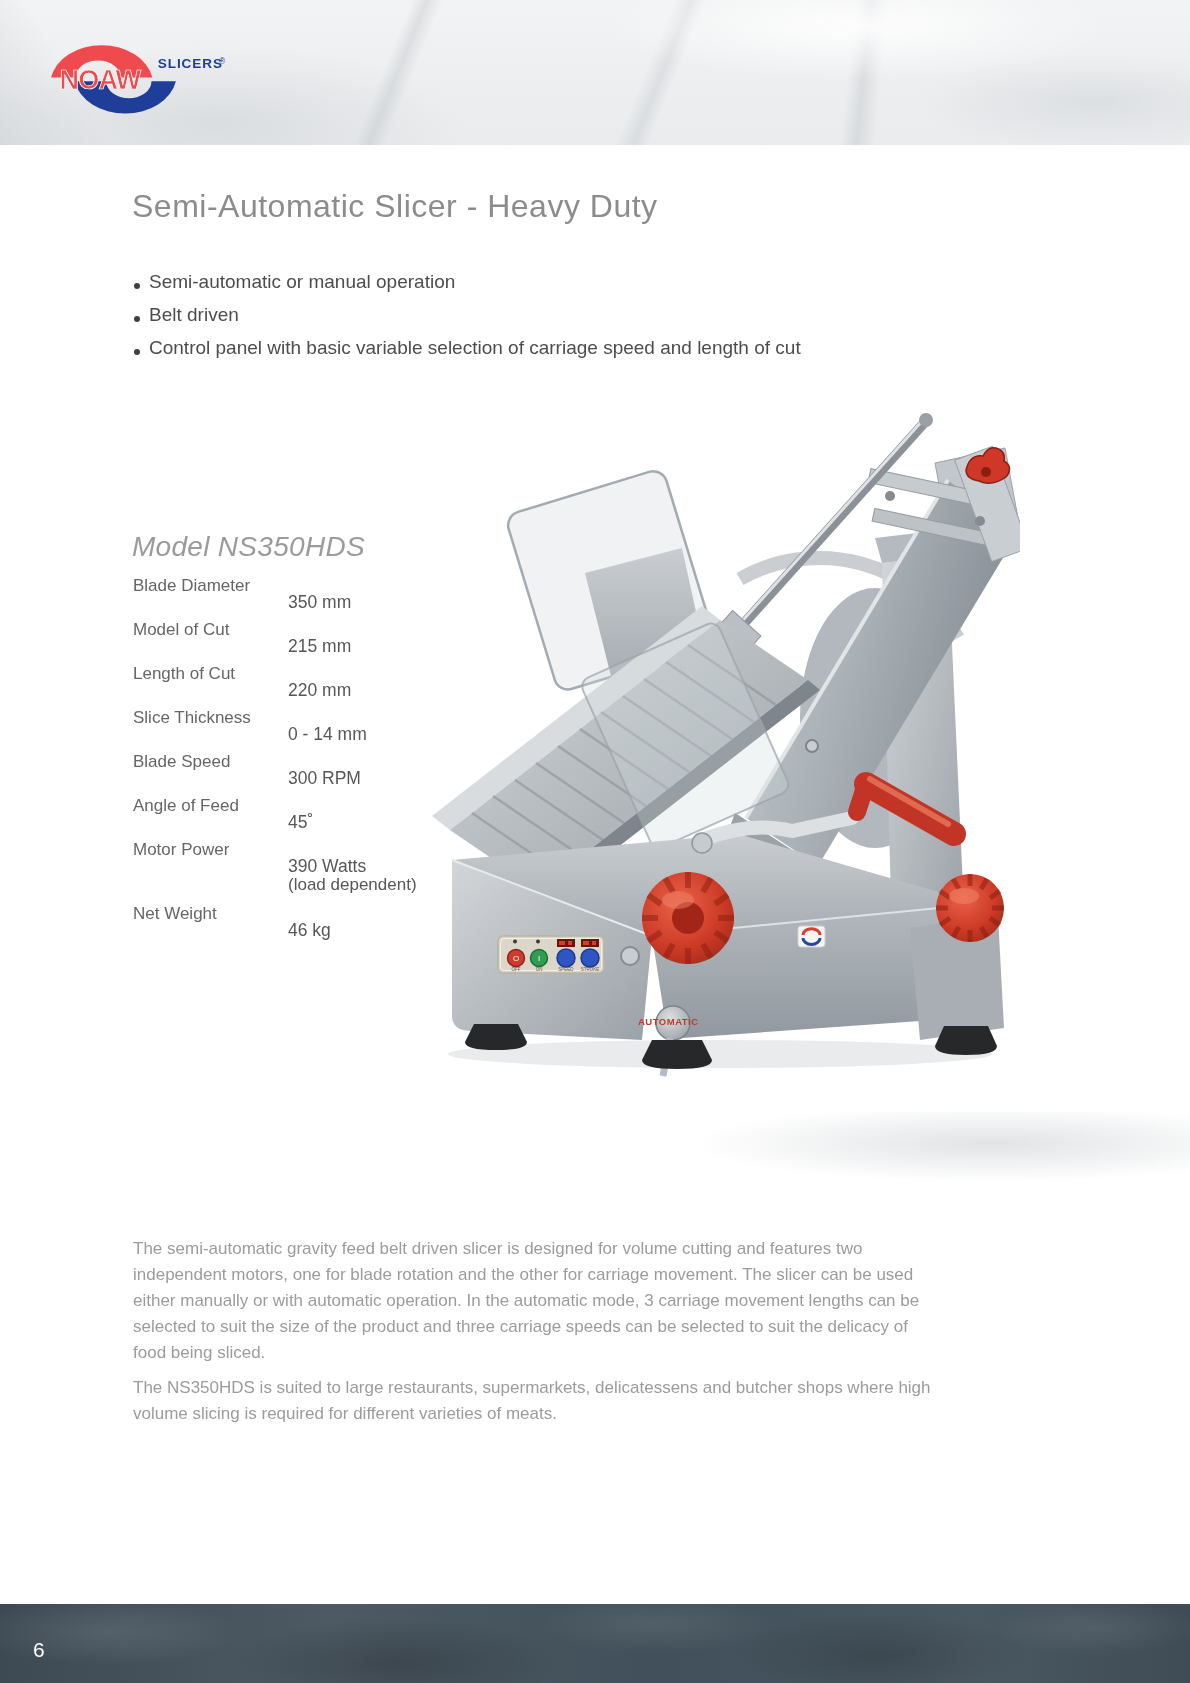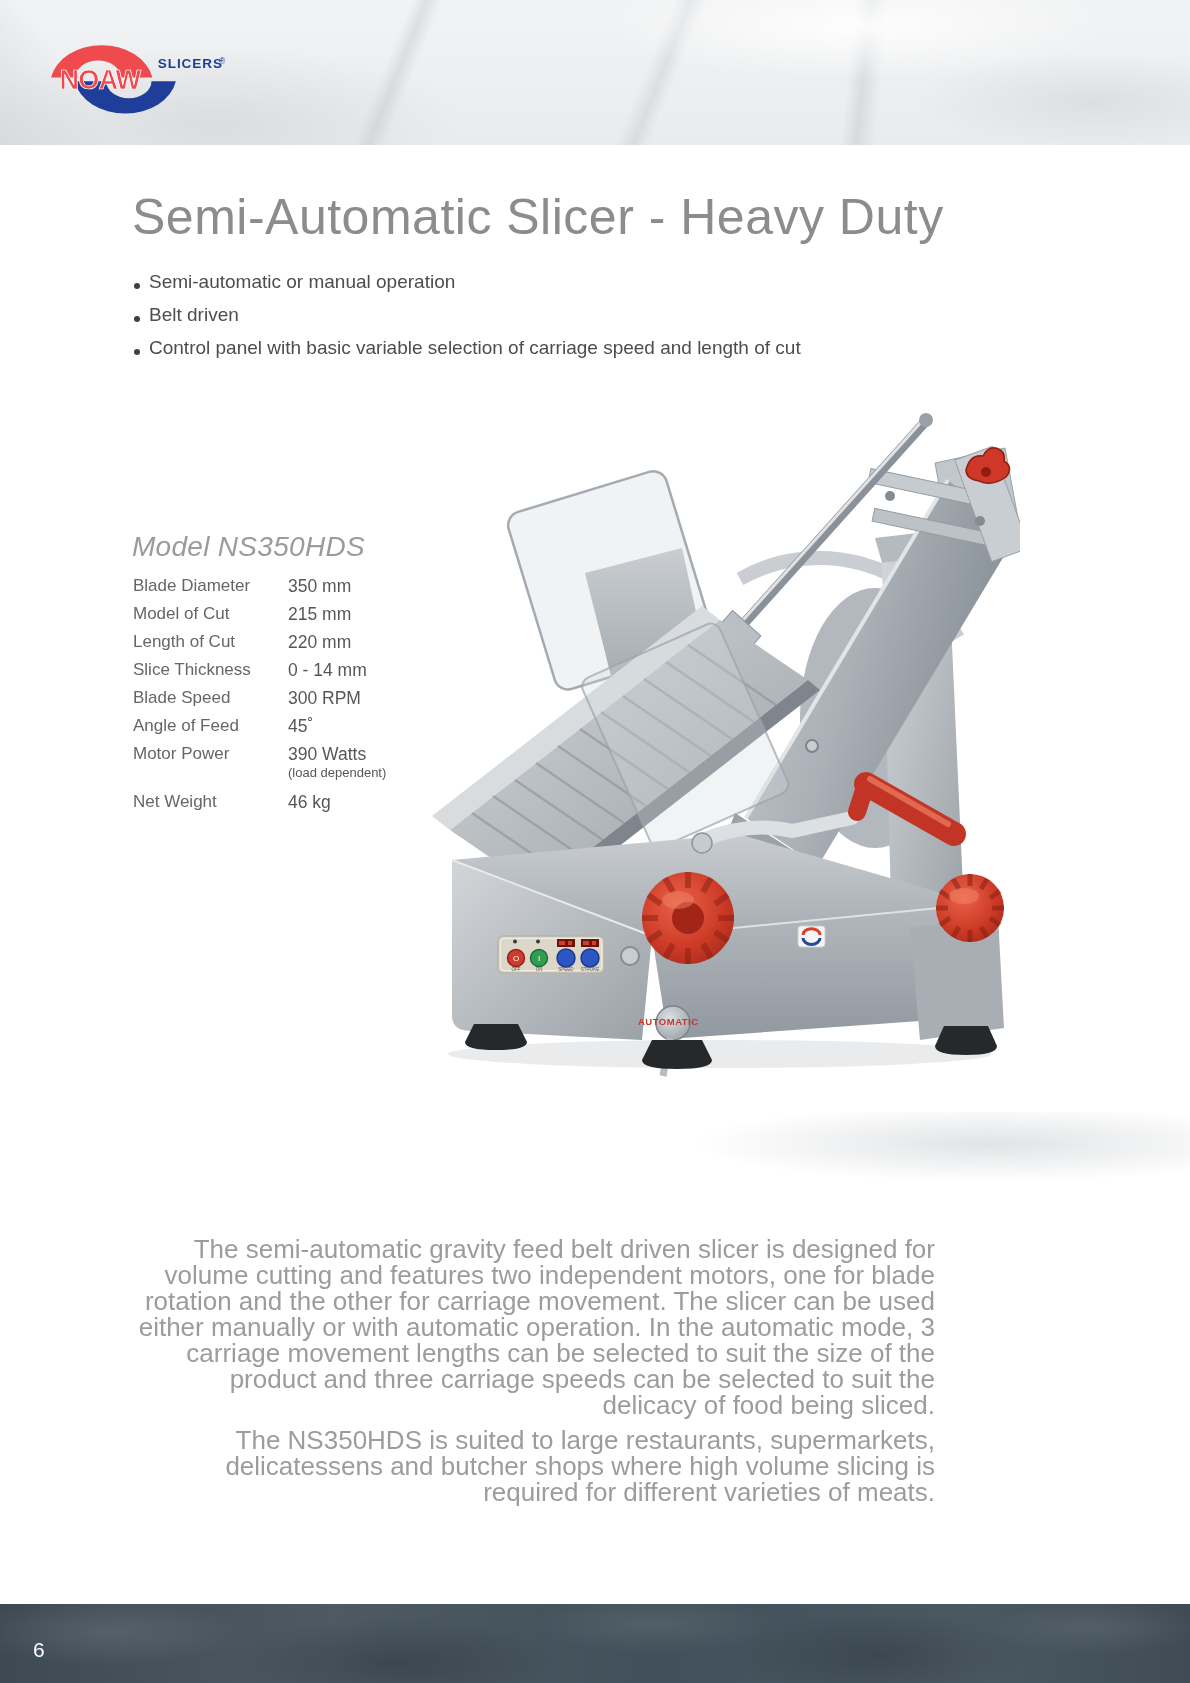--- a/index.html
+++ b/index.html
@@ -17,47 +17,47 @@
       radial-gradient(ellipse 300px 80px at 92% 70%, rgba(205,209,213,.5), transparent 60%),
       linear-gradient(112deg, transparent 33%, rgba(168,174,180,.28) 34.2%, transparent 35.5%, transparent 54%, rgba(160,167,173,.22) 55.4%, transparent 56.6%),
       linear-gradient(96deg, transparent 71%, rgba(173,179,184,.3) 72.3%, transparent 73.8%),
       linear-gradient(58deg, rgba(190,194,199,.4) 0%, transparent 9%),
       linear-gradient(180deg, #f2f3f4, #e9ebed);
   }
   .logo-wrap{position:absolute;left:42px;top:26px;width:190px;height:95px;}
   
   .title{
     position:absolute;left:132px;top:188px;width:900px;
-    font-size:50px;font-weight:400;color:#8c8c8c;letter-spacing:0.5px;
+    font-size:32px;font-weight:400;color:#8c8c8c;letter-spacing:0.5px;
   }
   .bullets{position:absolute;left:134px;top:272px;width:820px;}
   .bullet-row{display:flex;align-items:center;margin-bottom:13px;}
   .bullet-dot{
     width:6px;height:6px;border-radius:50%;background:#3f3f3f;
     margin:7px 9px 0 0;flex:0 0 6px;
   }
   .bullet-text{font-size:19px;color:#4d4d4d;line-height:20px;}
   
   .model-heading{
     position:absolute;left:132px;top:531px;
     font-size:28px;font-weight:400;color:#9b9b9b;letter-spacing:0.3px;font-style:italic;
   }
   .spec-table{position:absolute;left:133px;top:577px;width:300px;}
   .spec-row{display:grid;grid-template-columns:155px auto;margin-bottom:10px;}
   .spec-label{font-size:17px;color:#666666;line-height:18px;}
-  .spec-value{font-size:17.5px;color:#575757;line-height:18px;}
-  .spec-note{font-size:13px;color:#575757;line-height:20px;}
+  .spec-value{font-size:17.5px;color:#575757;line-height:18px;margin-top:16px;}
+  .spec-note{font-size:17px;color:#575757;line-height:20px;}
   
   .smudge{
     position:absolute;left:690px;top:1112px;width:500px;height:70px;
     background:radial-gradient(ellipse at 60% 45%, rgba(176,181,186,.38), transparent 70%);
   }
   .paragraphs{position:absolute;left:133px;top:1236px;width:802px;}
   .paragraphs p{
-    margin:0 0 9px 0;font-size:26px;line-height:26px;color:#9c9c9c;text-align:right;
+    margin:0 0 9px 0;font-size:17px;line-height:26px;color:#9c9c9c;
   }
   
   .product{position:absolute;left:420px;top:388px;width:600px;height:692px;}
   
   .footer{
     position:absolute;left:0;top:1604px;width:1190px;height:79px;
     background-color:#46535d;
     background-image:
       radial-gradient(ellipse 220px 55px at 9% 35%, rgba(255,255,255,.10), transparent 62%),
       radial-gradient(ellipse 260px 70px at 33% 75%, rgba(0,0,0,.20), transparent 65%),

